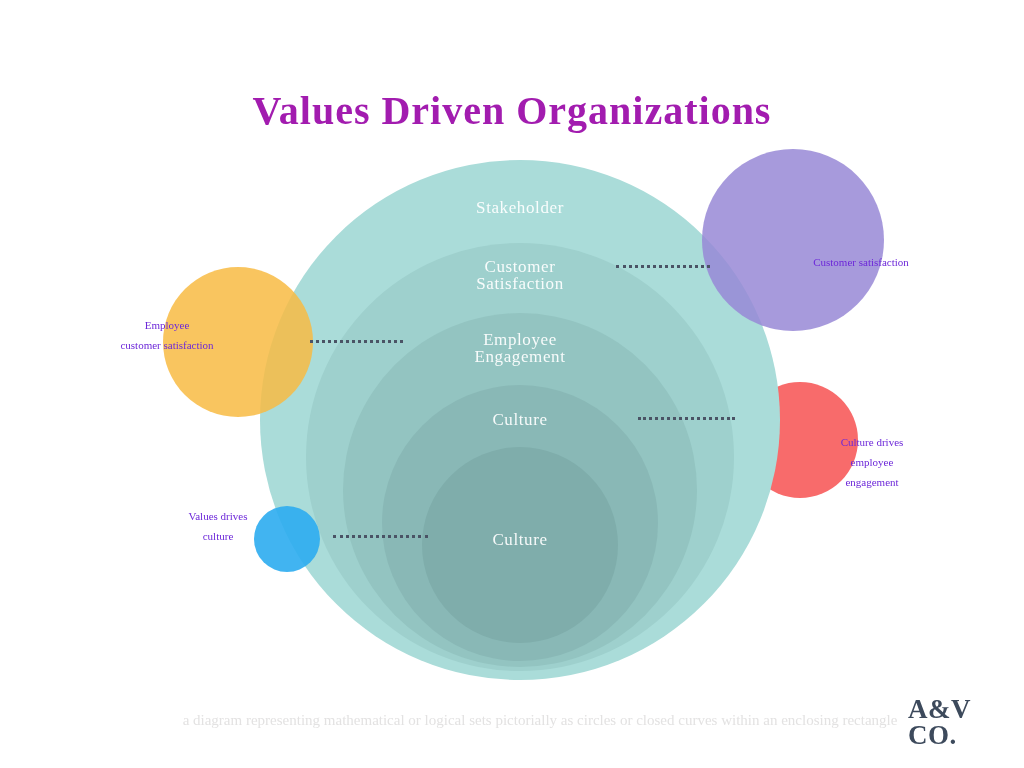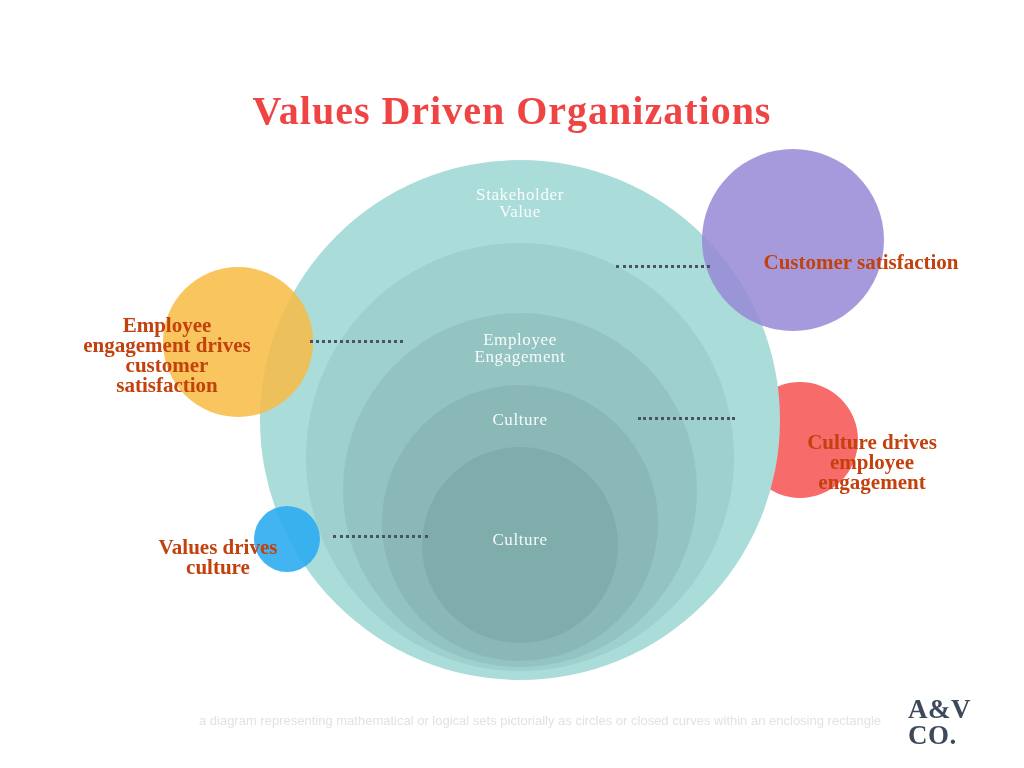--- a/index.html
+++ b/index.html
@@ -8,21 +8,21 @@
     background:#ffffff;
     font-family:"Liberation Serif", serif;
   }
   .canvas{position:absolute;inset:0;}
 
   
   .title{
     position:absolute;top:60px;left:0;width:1024px;
     text-align:center;
     font-size:40px;font-weight:700;letter-spacing:1px;
-    color:#ef4444;
+    color:#a21caf;
   }
 
   
   .circle{position:absolute;border-radius:50%;}
 
   
   .sat-red{left:742px;top:382px;width:116px;height:116px;z-index:1;}
 
   
   .ring{z-index:2;}
@@ -47,43 +47,43 @@
   .c-culture{left:638px;top:417px;width:97px;}
   .c-values{left:333px;top:535px;width:95px;}
 
   
   .ring-label{
     position:absolute;left:410px;width:220px;z-index:4;
     text-align:center;color:rgba(255,255,255,.93);
     font-size:17px;line-height:17px;letter-spacing:.6px;
   }
   .ring-label span{display:block;}
-  .rl-stakeholder{top:186px;}
+  .rl-stakeholder{top:199px;}
   .rl-customer{top:258px;}
   .rl-employee{top:331px;}
   .rl-culture{top:411px;}
   .rl-values{top:531px;}
 
   
   .sat-label{
     position:absolute;z-index:5;text-align:center;
-    color:#c2410c;font-weight:700;font-size:21px;line-height:20px;
+    color:#6d28d9;font-weight:400;font-size:11px;line-height:20px;
   }
   .sat-label span{display:block;}
   .sl-yellow{left:77px;top:315px;width:180px;}
   .sl-purple{left:755px;top:252px;width:212px;}
   .sl-red{left:797px;top:404px;width:150px;margin-top:28px;}
-  .sl-blue{left:148px;top:537px;width:140px;}
+  .sl-blue{left:148px;top:506px;width:140px;}
 
   
   .caption{
     position:absolute;left:140px;top:713px;width:800px;z-index:5;
     text-align:center;color:#e3e2e2;
-    font-family:Liberation Sans, sans-serif;
-    font-size:13px;line-height:15px;
+    font-family:Liberation Serif, serif;
+    font-size:15px;line-height:15px;
   }
   .caption span{display:block;}
 
   
   .logo{
     position:absolute;left:908px;top:696px;width:100px;z-index:5;
     color:#3d4a5c;
     font-weight:700;font-size:27px;line-height:26px;letter-spacing:.5px;
   }
   .logo span{display:block;}
@@ -107,36 +107,38 @@
   <div class="circle sat-purple" style="background-color: rgb(152, 136, 214);"></div>
   <div class="circle sat-blue" style="background-color: rgb(44, 172, 239);"></div>
 
   <div class="connector c-customer"></div>
   <div class="connector c-employee"></div>
   <div class="connector c-culture"></div>
   <div class="connector c-values"></div>
 
   <div class="ring-label rl-stakeholder">
     <span>Stakeholder</span>
-    <span>Value</span>
+  </div>
+  <div class="ring-label rl-customer">
+    <span>Customer</span>
+    <span>Satisfaction</span>
   </div>
   <div class="ring-label rl-employee">
     <span>Employee</span>
     <span>Engagement</span>
   </div>
   <div class="ring-label rl-culture">
     <span>Culture</span>
   </div>
   <div class="ring-label rl-values">
     <span>Culture</span>
   </div>
 
   <div class="sat-label sl-yellow">
     <span>Employee</span>
-    <span>engagement drives</span>
     <span>customer satisfaction</span>
   </div>
   <div class="sat-label sl-purple">
     <span>Customer satisfaction</span>
   </div>
   <div class="sat-label sl-red">
     <span>Culture drives</span>
     <span>employee</span>
     <span>engagement</span>
   </div>

